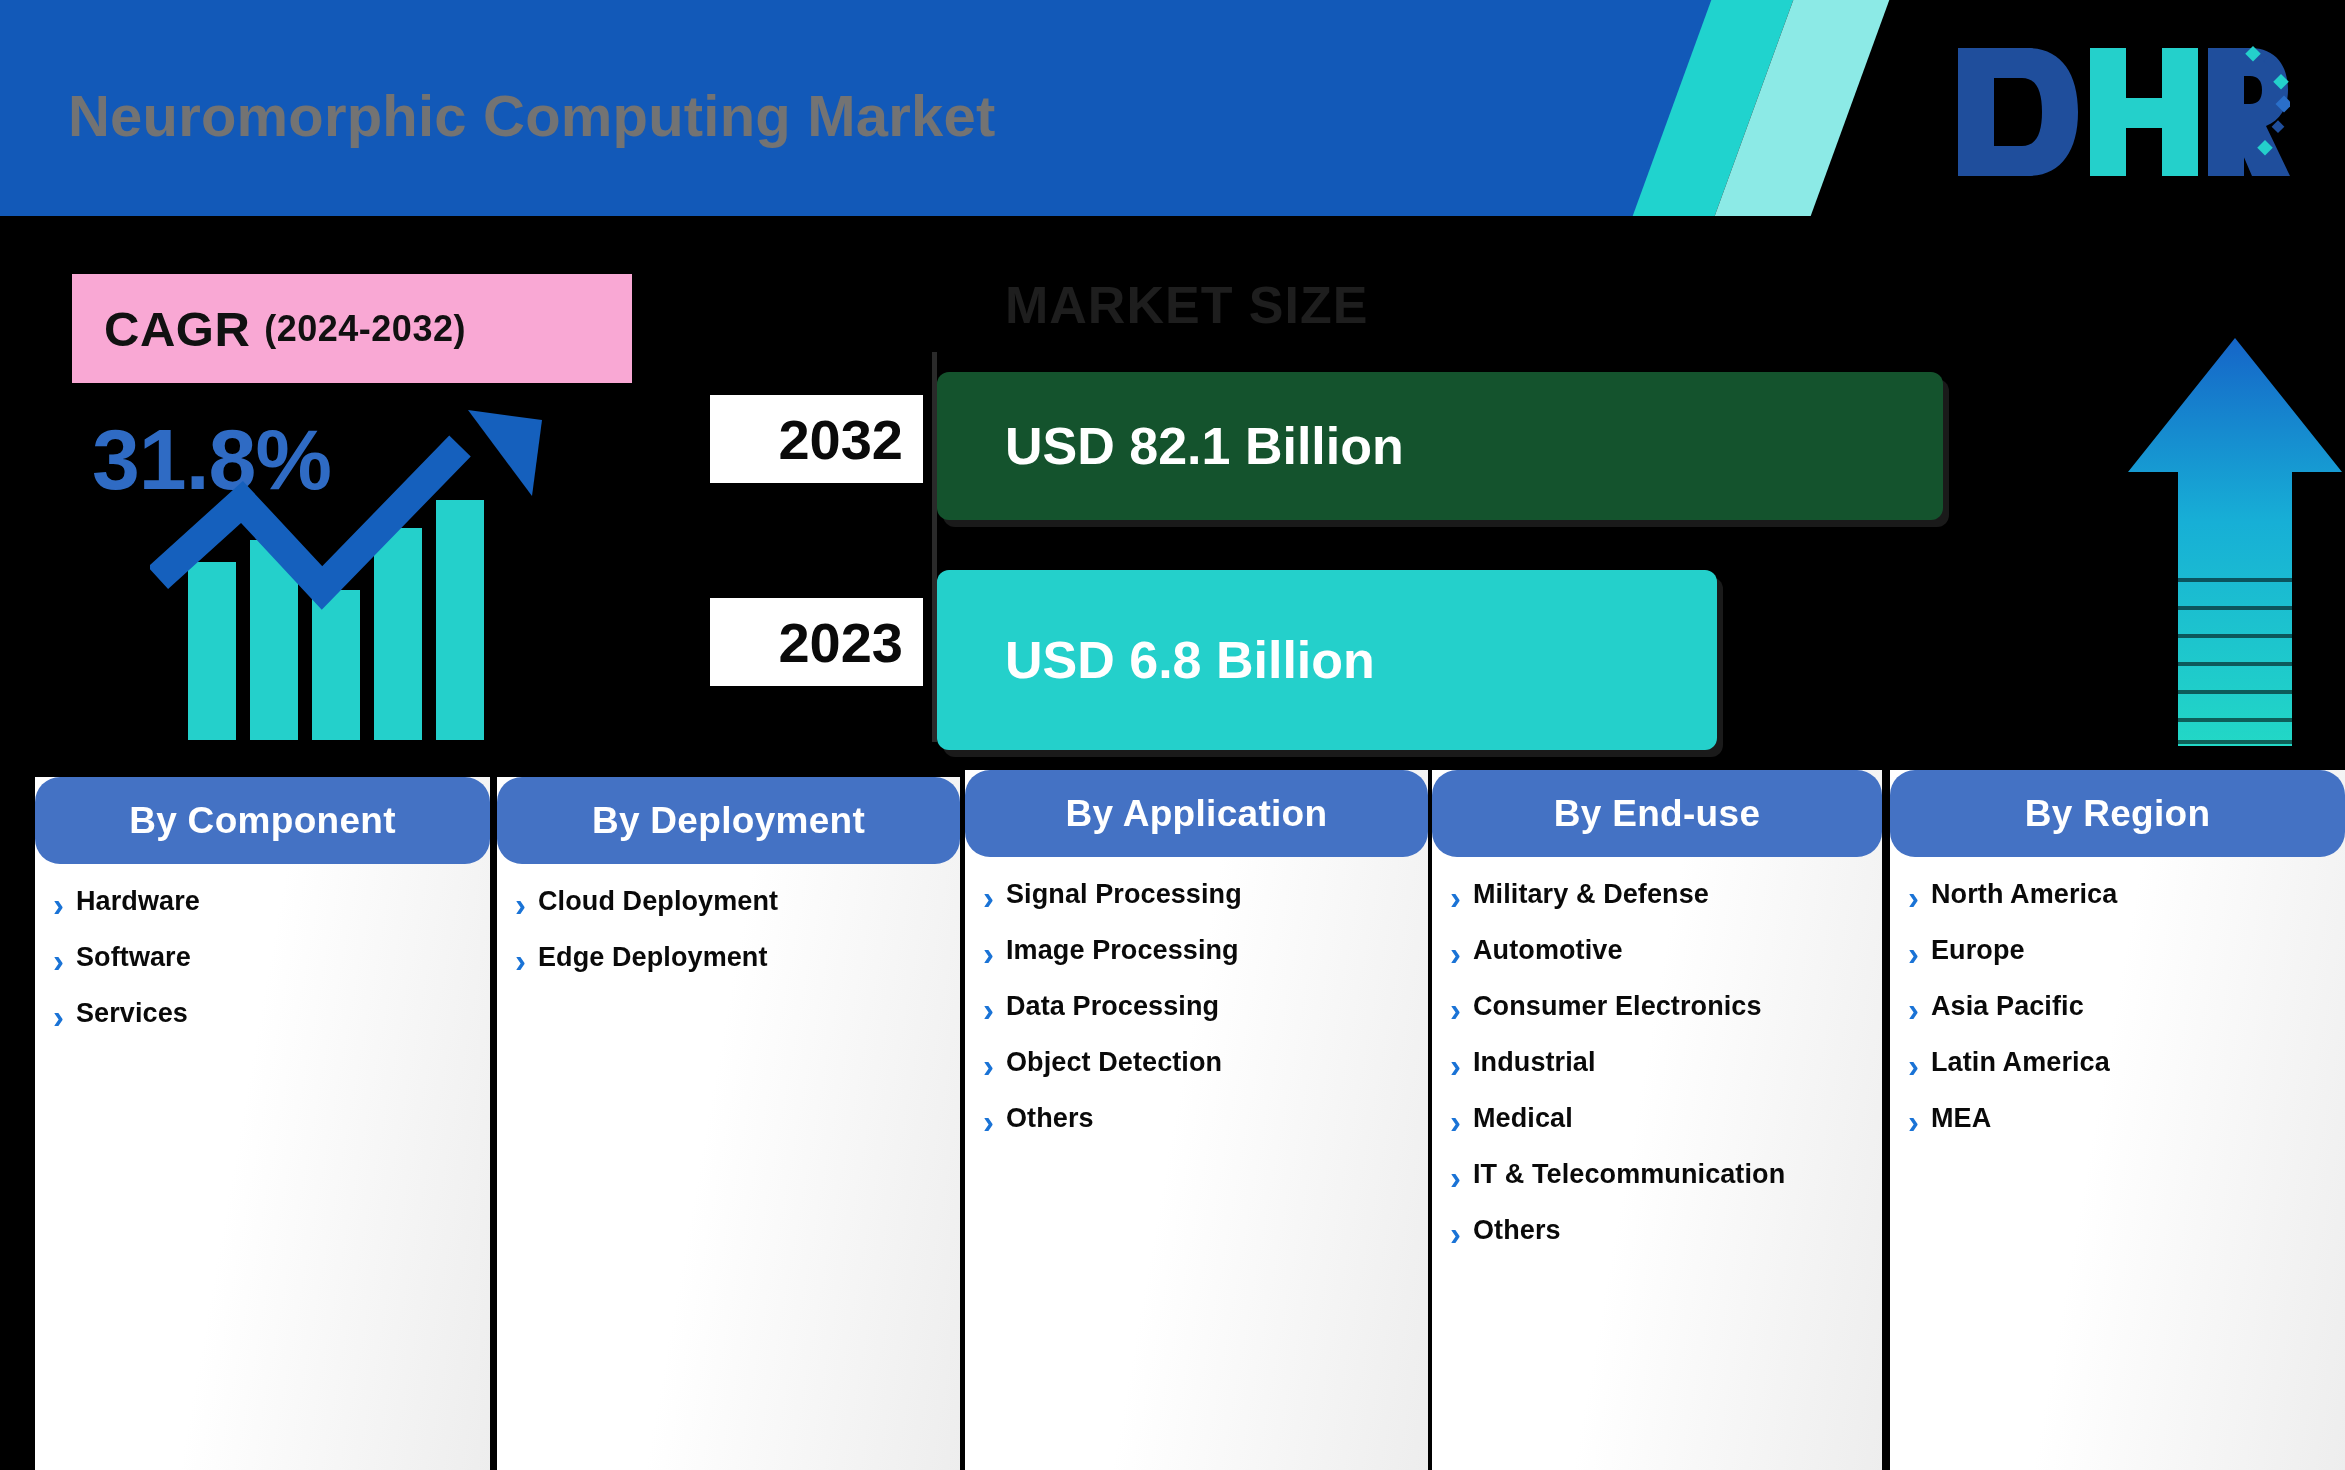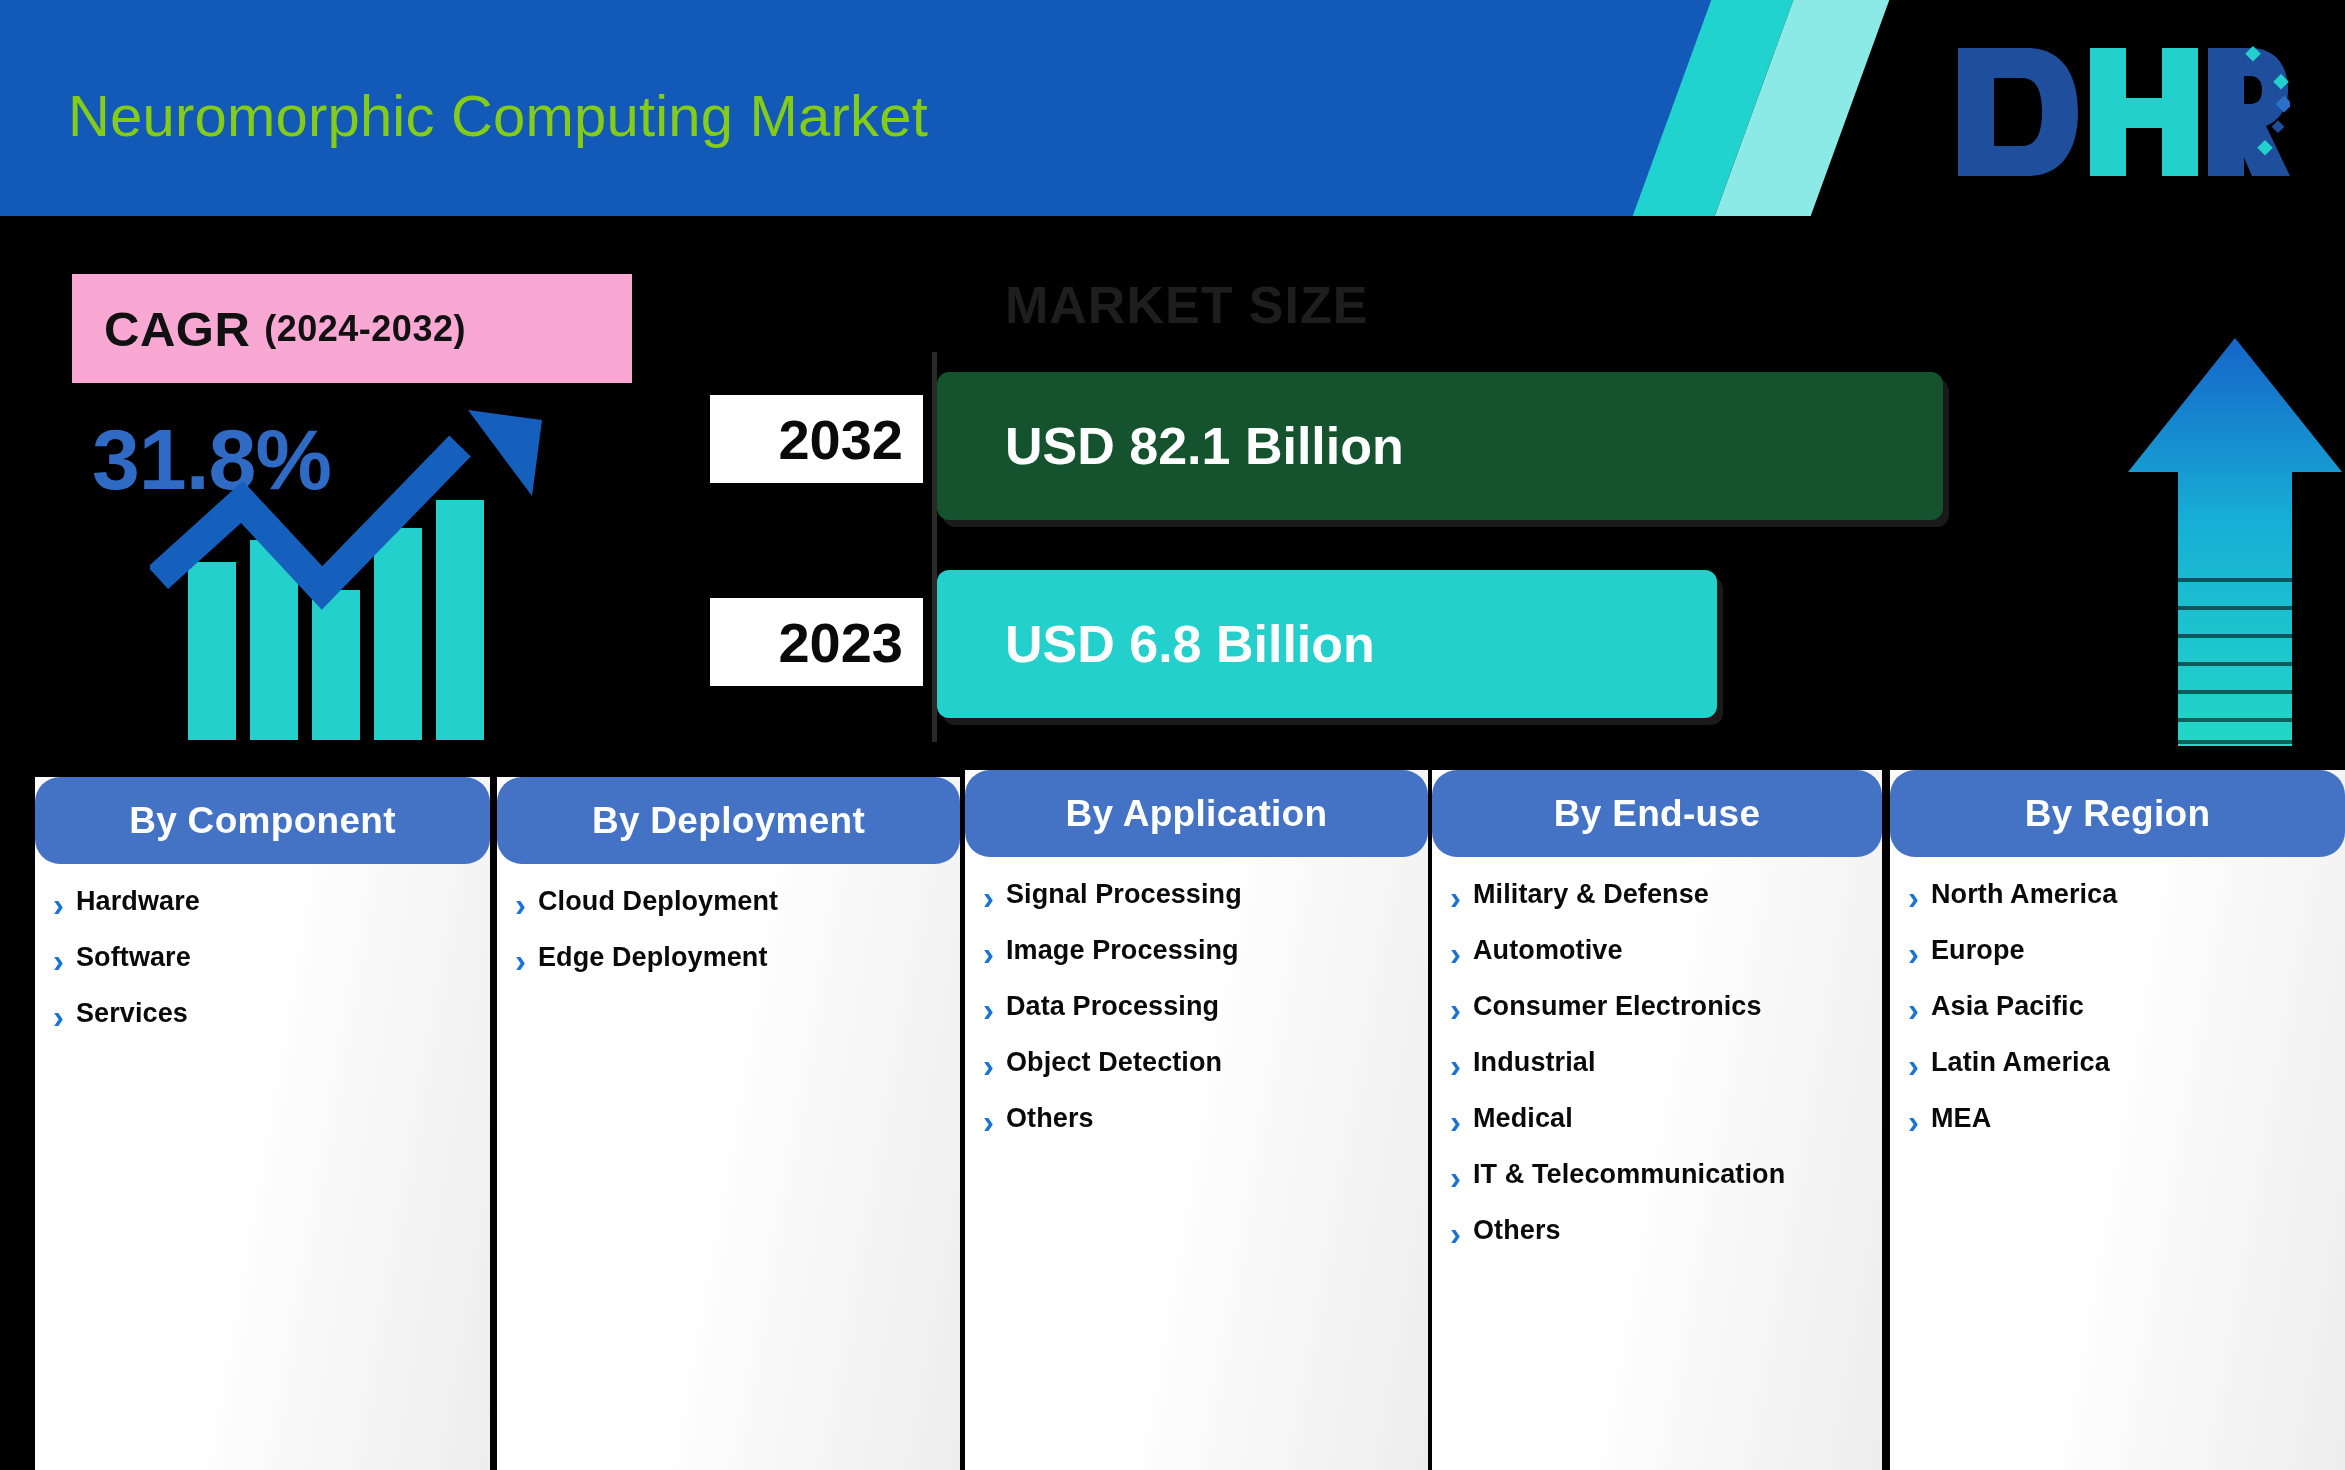--- a/index.html
+++ b/index.html
@@ -43,22 +43,22 @@
     transform: skewX(-20deg);
   }
   .header-stripe.s1 { left: 1672px; width: 82px; background: #20D3CE; }
   .header-stripe.s2 { left: 1754px; width: 96px; background: #8CEAE6; }
 
   .header-title {
     position: absolute;
     left: 68px;
     top: 82px;
     font-size: 58px;
-    font-weight: normal;
-    color: #84cc16;
+    font-weight: bold;
+    color: #737373;
     letter-spacing: 0.2px;
     white-space: nowrap;
   }
 
   
   .logo {
     position: absolute;
     left: 1950px;
     top: 42px;
     width: 340px;
@@ -157,21 +157,21 @@
     font-size: 52px;
     font-weight: bold;
     color: #FFFFFF;
   }
   .bar.bar-2032 {
     left: 937px; top: 372px; width: 1006px; height: 148px;
     background: #14532d;
     box-shadow: 6px 7px 0 rgba(255,255,255,0.10);
   }
   .bar.bar-2023 {
-    left: 937px; top: 570px; width: 780px; height: 148px;
+    left: 937px; top: 570px; width: 780px; height: 180px;
     background: #24D0CB;
     box-shadow: 6px 7px 0 rgba(255,255,255,0.10);
   }
 
   
   .up-arrow {
     position: absolute;
     left: 2120px;
     top: 330px;
     width: 230px;

